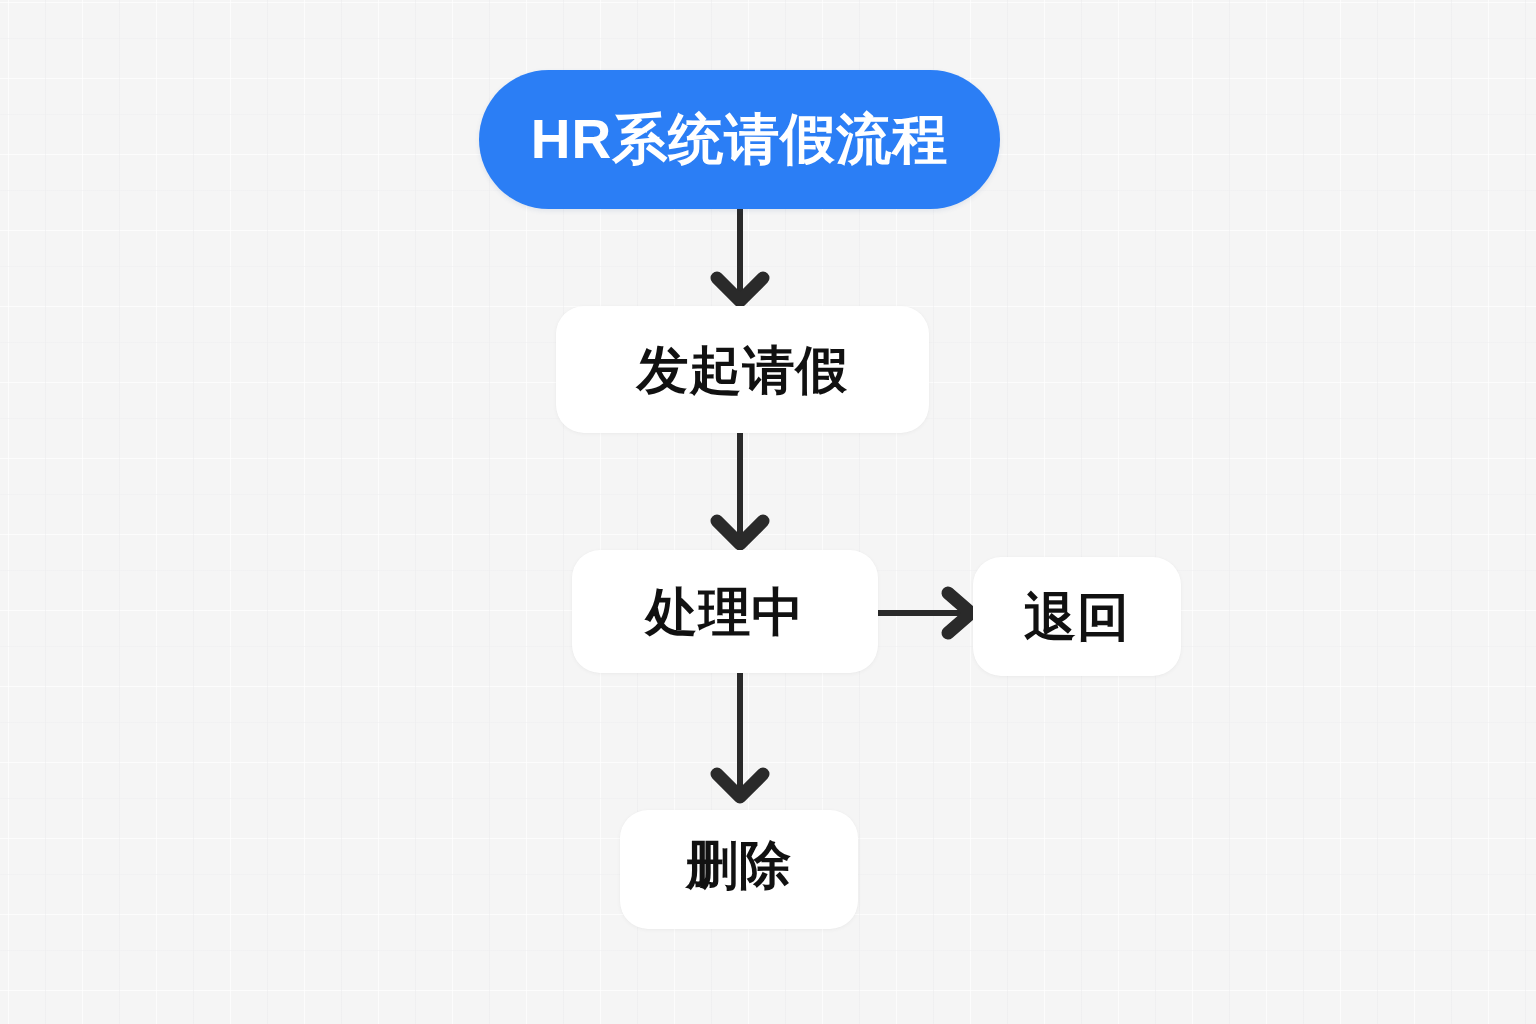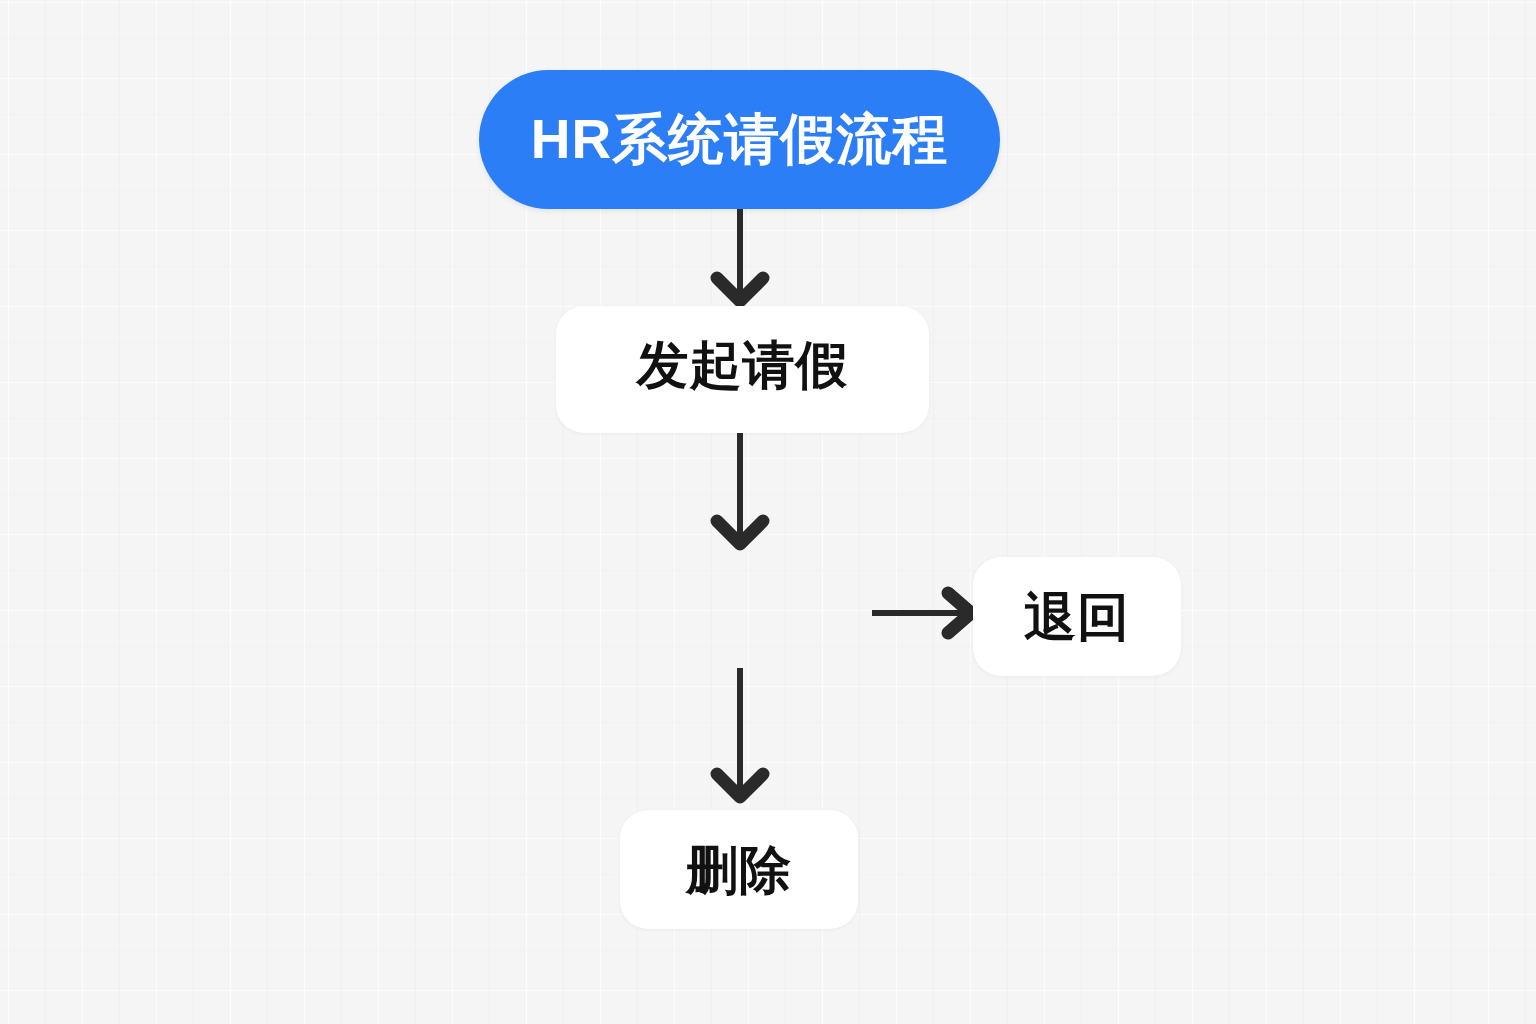--- a/index.html
+++ b/index.html
@@ -75,24 +75,24 @@
     box-shadow: 0 1px 4px rgba(0,0,0,0.045), 0 0 0 0.5px rgba(0,0,0,0.012);
   }
   .node-card .label {
     color: #111111;
     font-size: 52px;
     font-weight: 600;
     line-height: 1;
     letter-spacing: 1px;
   }
 
-  #node-apply   { left: 556px; top: 306px; width: 373px; height: 127px; font-family: Liberation Mono, monospace; }
+  #node-apply   { left: 556px; top: 306px; width: 373px; height: 127px; }
   #node-process { left: 572px; top: 550px; width: 306px; height: 123px; }
   #node-return  { left: 973px; top: 557px; width: 208px; height: 119px; justify-content: center; }
-  #node-delete  { left: 620px; top: 810px; width: 238px; height: 119px; }
+  #node-delete  { left: 620px; top: 810px; width: 238px; height: 119px; font-family: Liberation Mono, monospace; }
 
   
   .arrow {
     position: absolute;
     overflow: visible;
   }
   .arrow path, .arrow line, .arrow polyline {
     fill: none;
     stroke: #2a2a2a;
     stroke-width: 6;
@@ -133,20 +133,23 @@
   </svg>
 
   <div class="node" id="node-title">
     <span class="label">HR系统请假流程</span>
   </div>
 
   <div class="node node-card" id="node-apply">
     <span class="label">发起请假</span>
   </div>
 
+  <div class="node node-card" id="node-process">
+    <span class="label">处理中</span>
+  </div>
 
   <div class="node node-card" id="node-return">
     <span class="label">退回</span>
   </div>
 
   <div class="node node-card" id="node-delete">
     <span class="label">删除</span>
   </div>
 
 </div>

